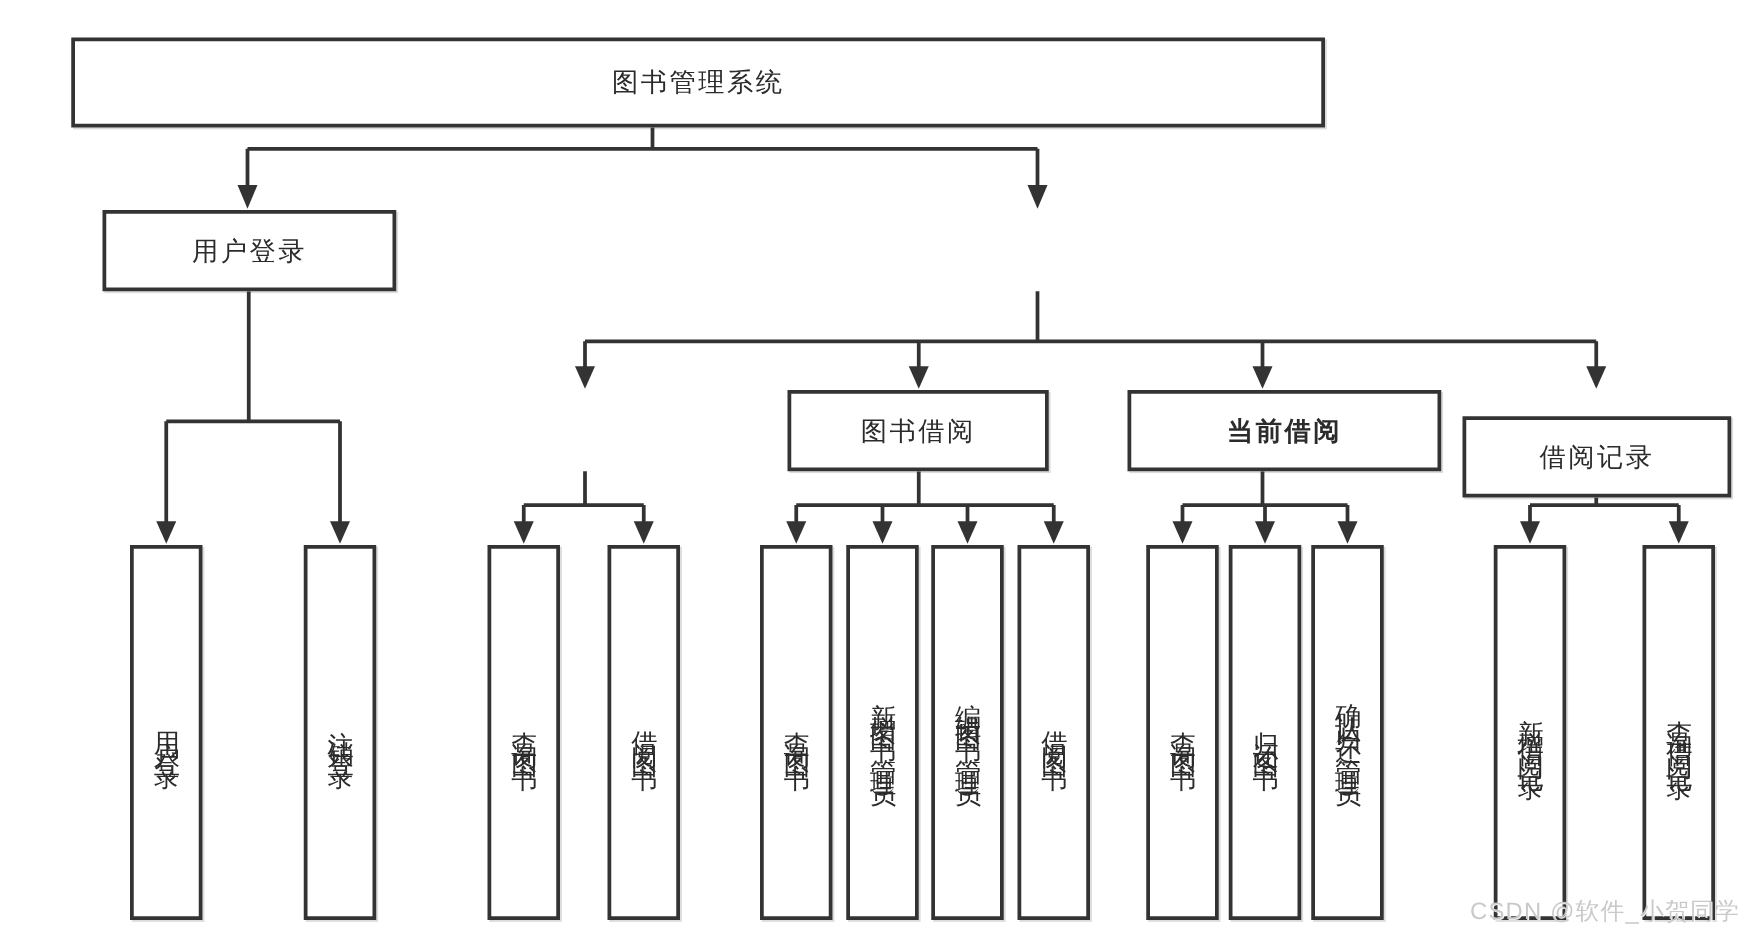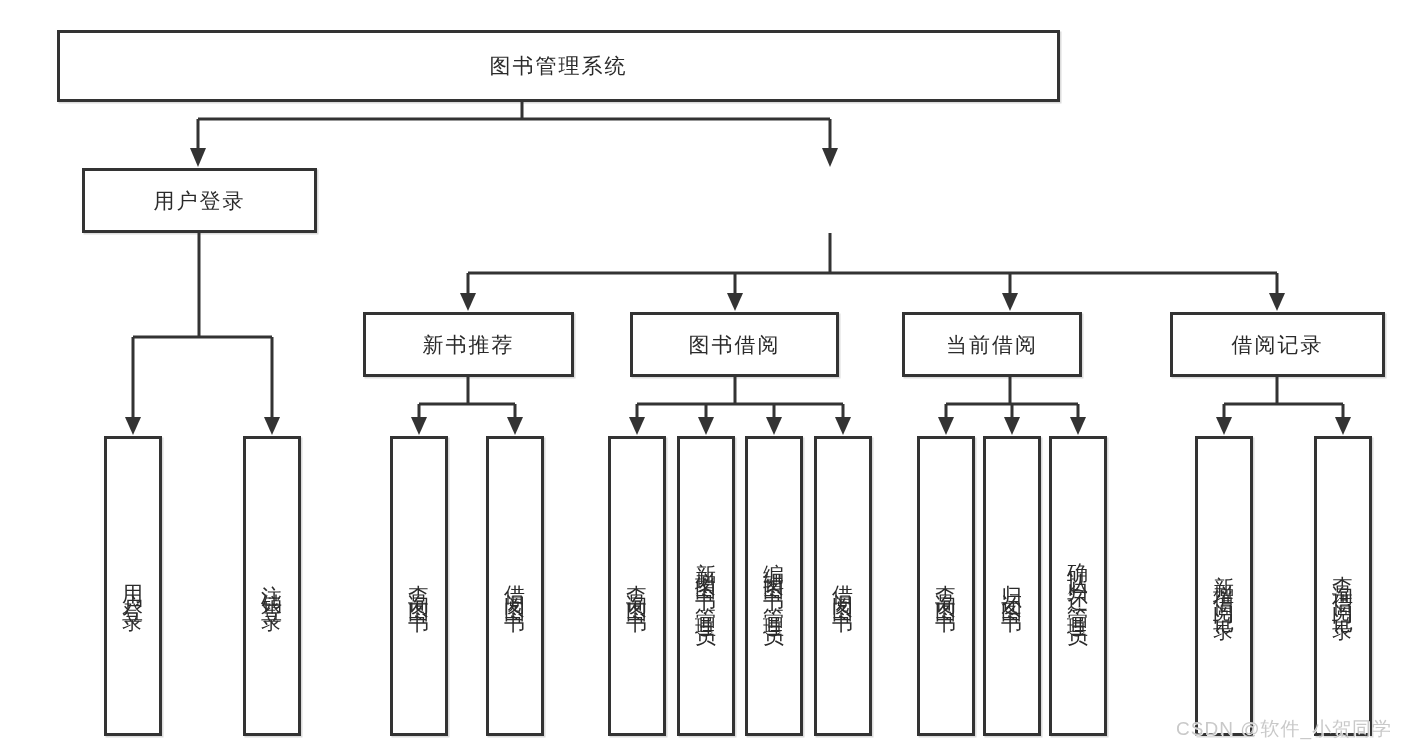--- a/index.html
+++ b/index.html
@@ -110,30 +110,27 @@
   </svg>
 
   <div class="node h" style="left:21px;top:30px;width:1003px;height:72px;margin-left:36px;">
     <span>图书管理系统</span>
   </div>
 
   <div class="node h lvl2" style="left:82px;">
     <span>用户登录</span>
   </div>
 
-  <div class="node h lvl3" style="left:363px;width:211px;">
-    <span>新书推荐</span>
-  </div>
   <div class="node h lvl3" style="left:630px;width:209px;">
     <span>图书借阅</span>
   </div>
-  <div class="node h lvl3" style="left:902px;width:180px;">
+  <div class="node h lvl3" style="left:902px;width:251px;font-weight:bold;">
     <span>当前借阅</span>
   </div>
-  <div class="node h lvl3" style="left:1170px;width:215px;">
+  <div class="node h lvl3" style="left:1170px;width:215px;margin-top:21px;">
     <span>借阅记录</span>
   </div>
 
   <div class="node v leaf" style="left:104px;">
     <span>用户登录</span>
   </div>
   <div class="node v leaf" style="left:243px;">
     <span>注销登录</span>
   </div>
 

